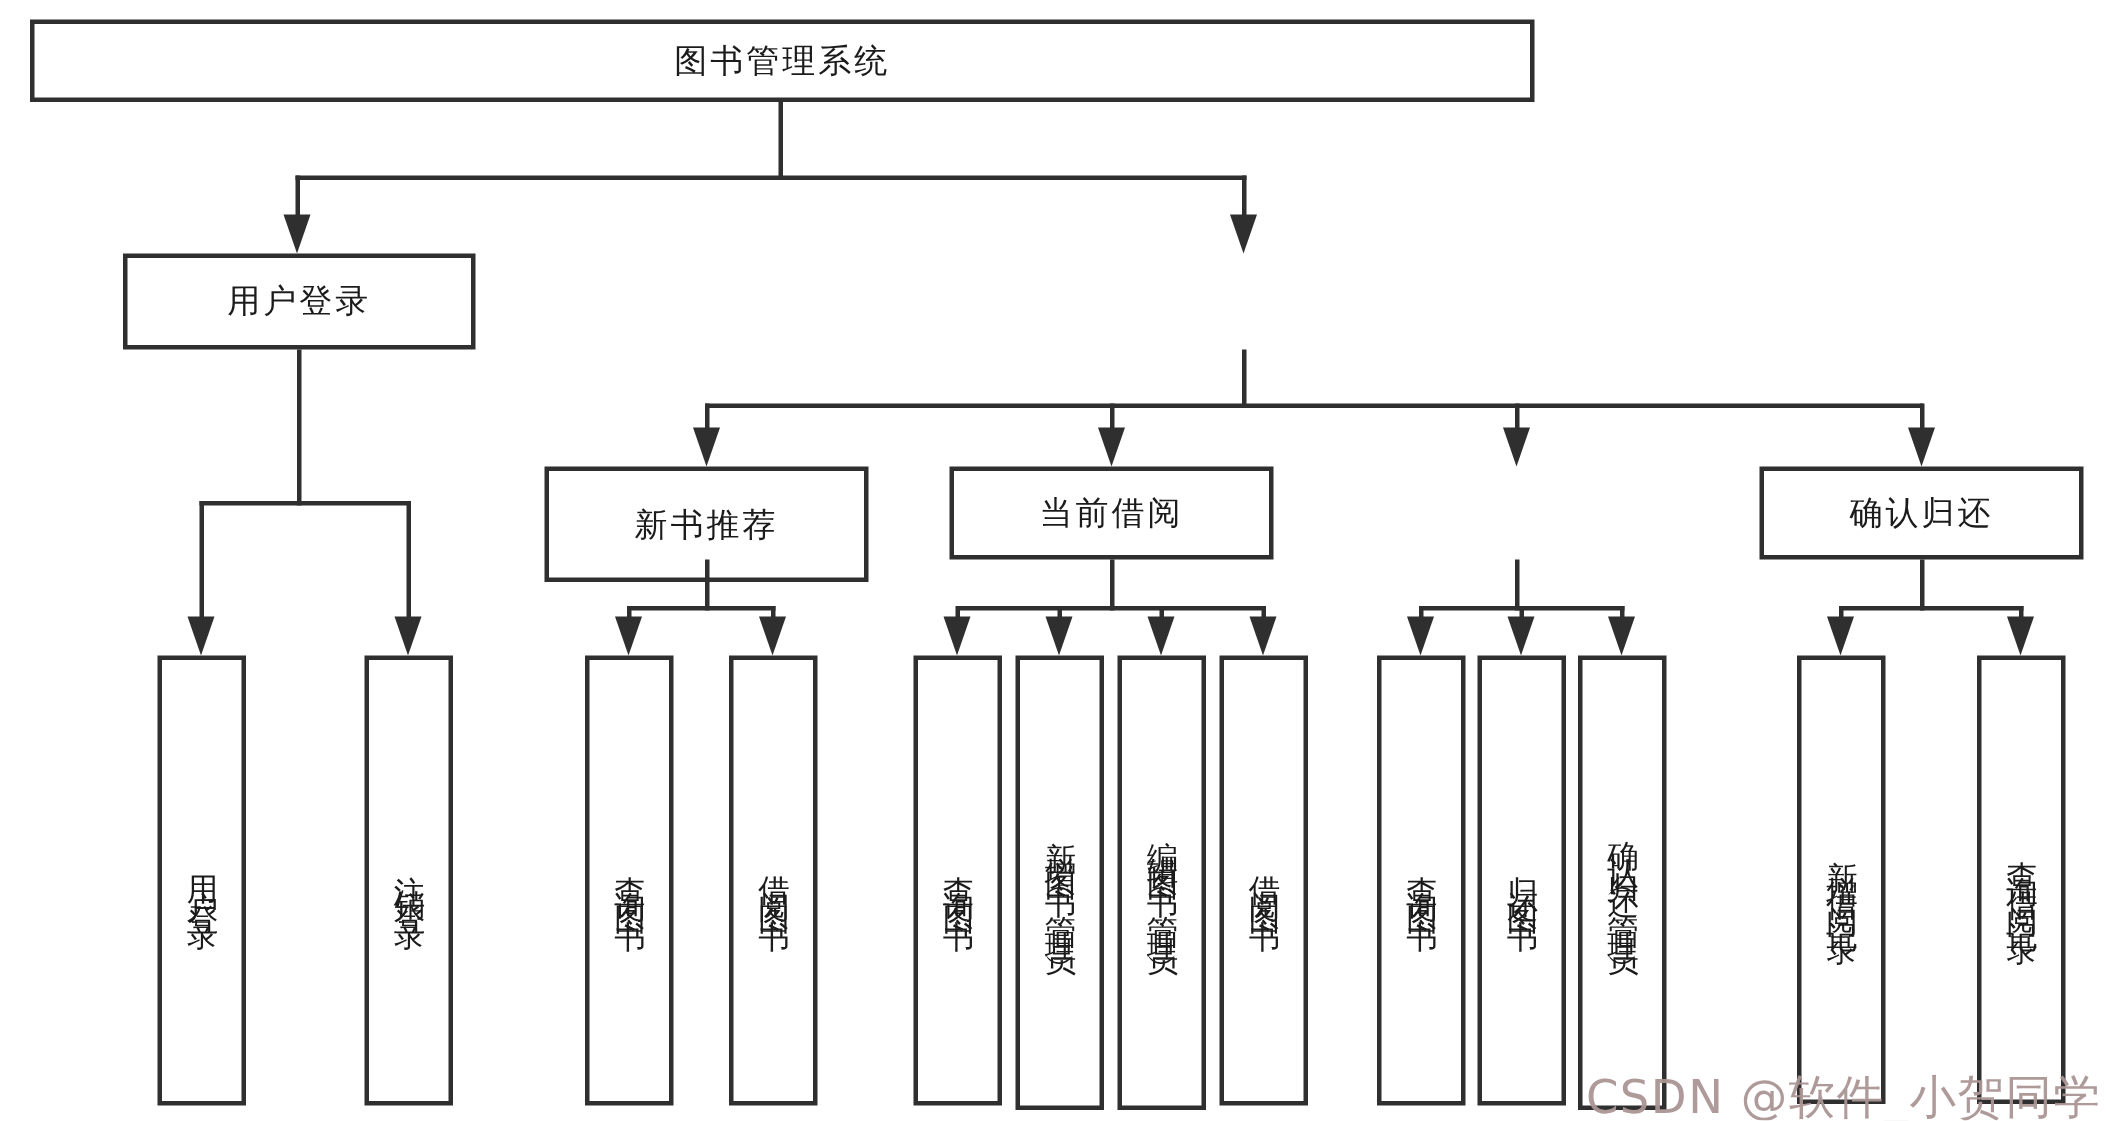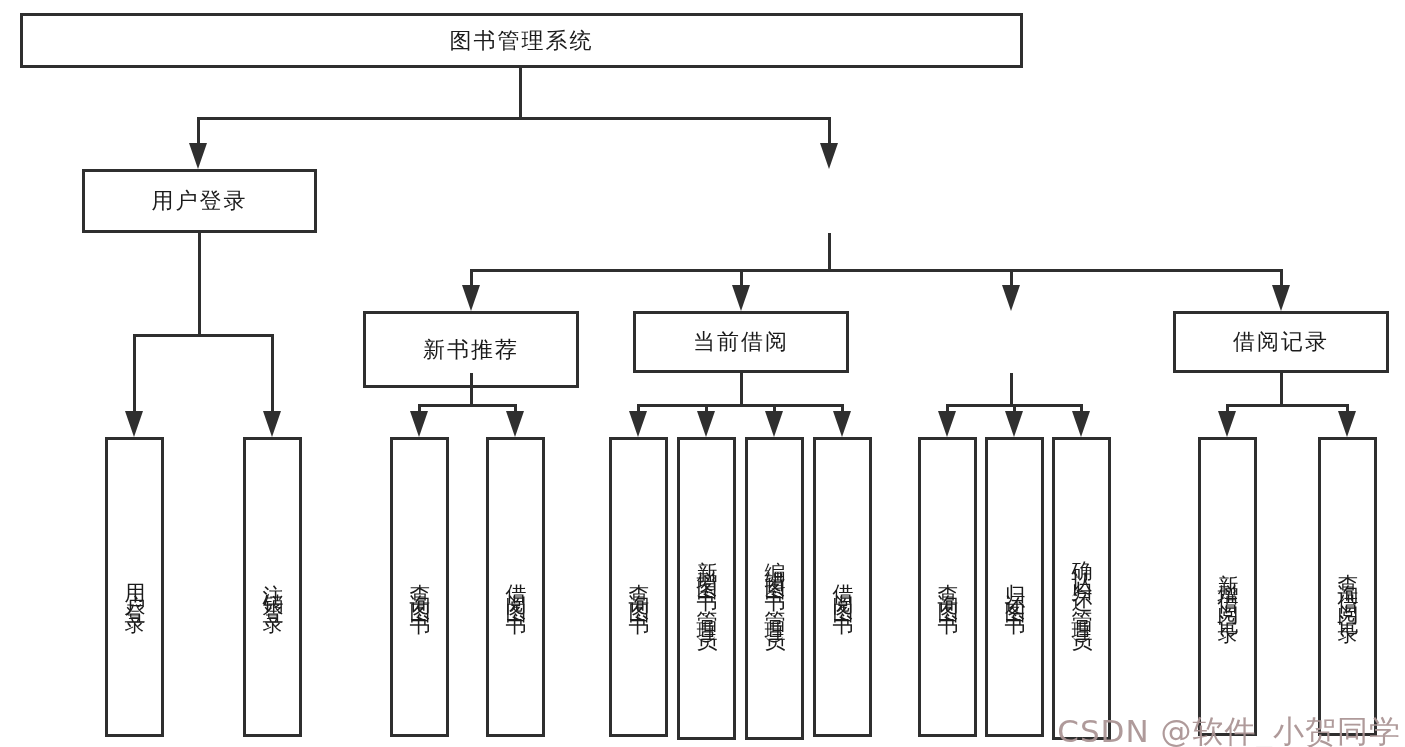--- a/index.html
+++ b/index.html
@@ -98,21 +98,21 @@
     <div class="ar" style="left:1272px;top:285px"></div>
   </div>
 
   <div class="box h" style="left:363px;top:311px;width:216px;height:77px">
     <span>新书推荐</span>
   </div>
   <div class="box h" style="left:633px;top:311px;width:216px;height:62px">
     <span>当前借阅</span>
   </div>
   <div class="box h" style="left:1173px;top:311px;width:216px;height:62px">
-    <span>借阅记录</span>
+    <span>确认归还</span>
   </div>
 
   <div>
     <div class="vl" style="left:470px;top:373px;height:34px"></div>
     <div class="hl" style="left:419px;top:404px;width:98px"></div>
     <div class="vl" style="left:418px;top:404px;height:10px"></div>
     <div class="ar" style="left:410px;top:411px"></div>
     <div class="vl" style="left:514px;top:404px;height:10px"></div>
     <div class="ar" style="left:506px;top:411px"></div>
   </div>

